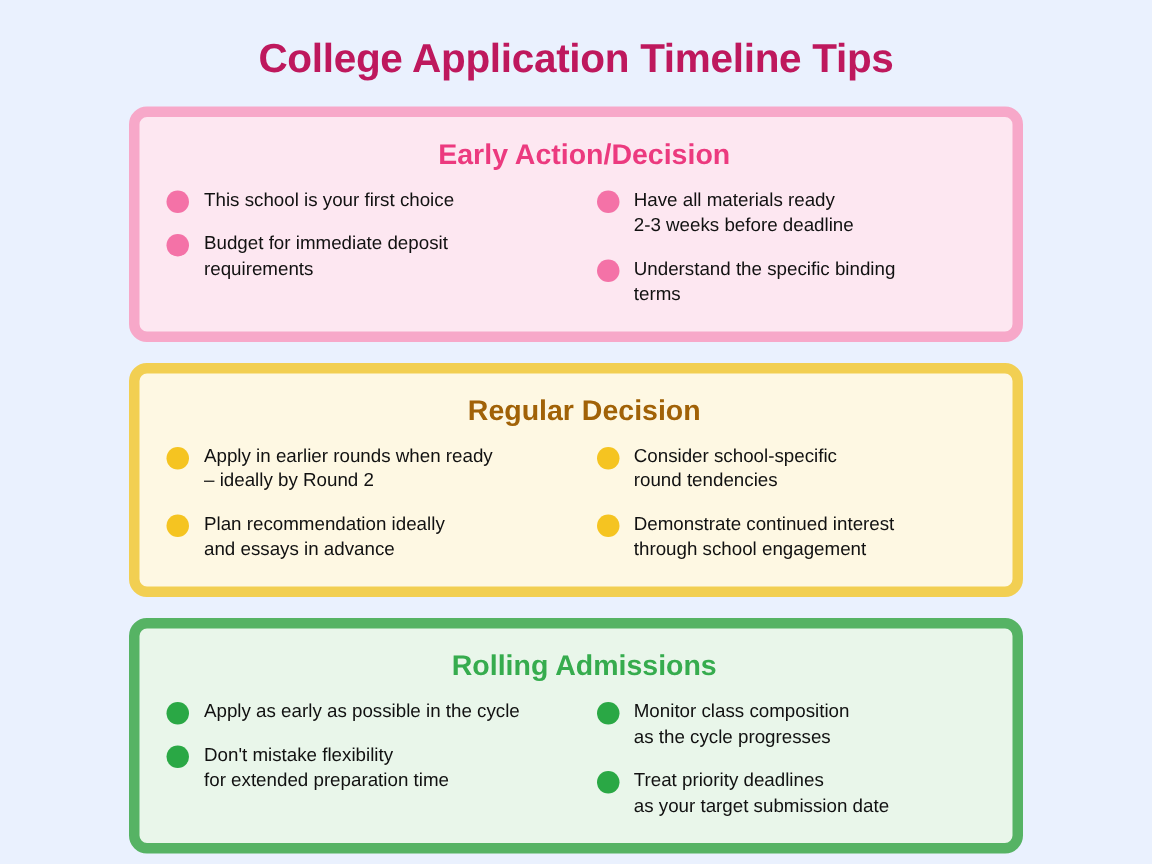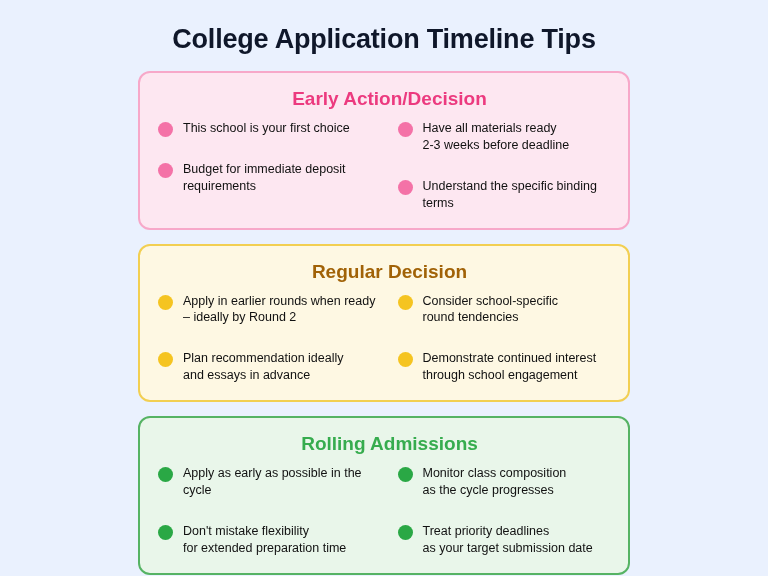--- a/index.html
+++ b/index.html
@@ -14,50 +14,50 @@
     overflow: hidden;
   }
   .page {
     position: relative;
     width: 768px;
     height: 576px;
     box-sizing: border-box;
   }
   .page-title {
     text-align: center;
-    color: #0f172a;
+    color: #be185d;
     font-size: 27px;
     font-weight: bold;
     letter-spacing: -0.2px;
     padding-top: 24px;
     margin: 0 0 16px 0;
   }
   .card {
     box-sizing: border-box;
-    width: 492px;
+    width: 596px;
     margin: 0 auto 14px auto;
     border-radius: 12px;
-    border: 2px solid #c2410c;
+    border: 7px solid #c2410c;
     padding: 12px 7px 16px 18px;
   }
   .card-title {
     text-align: center;
     font-size: 19px;
     font-weight: bold;
     margin: 3px 0 10px 0;
   }
   .cols {
     display: flex;
     gap: 16px;
   }
   .col {
     flex: 1 1 50%;
     display: flex;
     flex-direction: column;
-    gap: 24px;
+    gap: 12px;
   }
   .item {
     display: flex;
     align-items: flex-start;
     gap: 10px;
   }
   .dot {
     flex: 0 0 auto;
     width: 15px;
     height: 15px;

